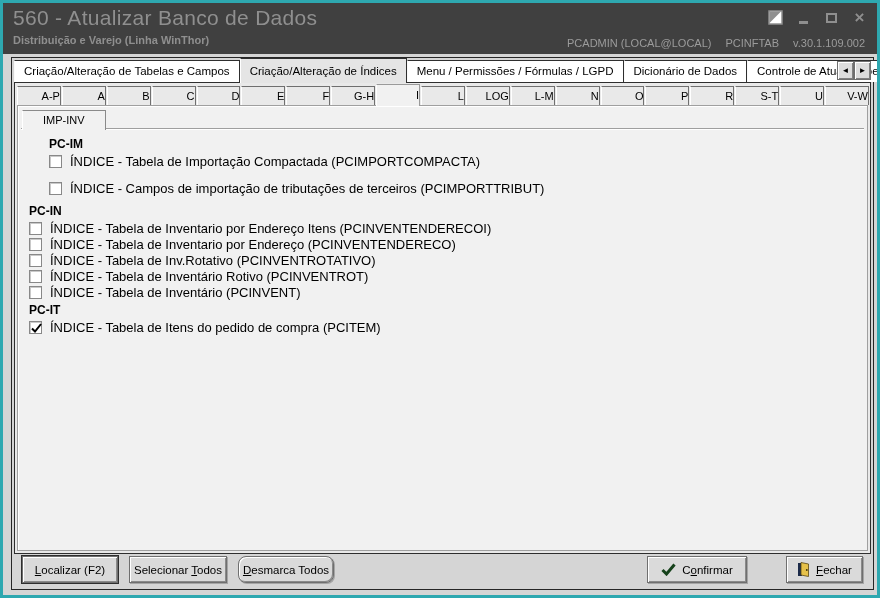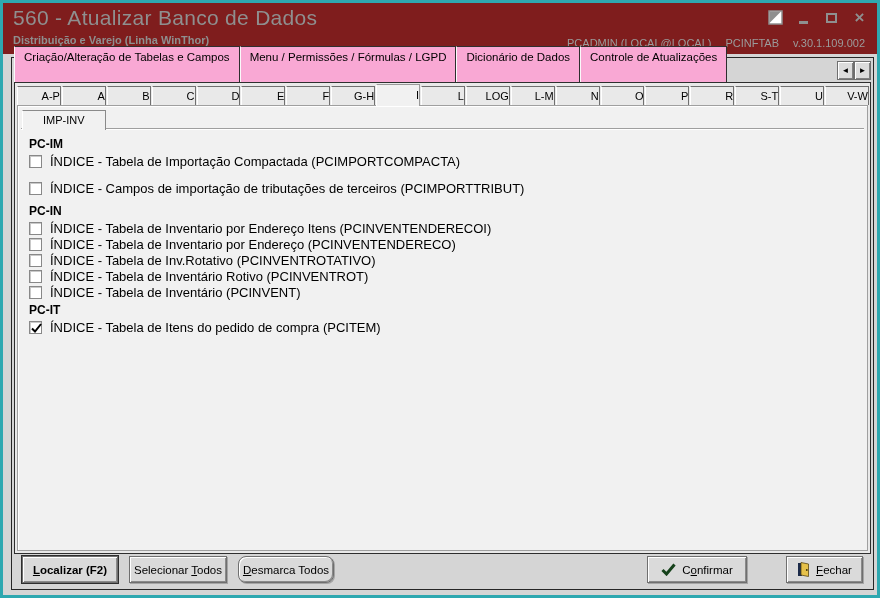--- a/index.html
+++ b/index.html
@@ -5,38 +5,38 @@
   * { box-sizing: border-box; margin: 0; padding: 0; }
   html,body { width: 880px; height: 598px; }
   body {
     font-family: "Liberation Sans", sans-serif;
     background: #d5d5d5;
     border: 3px solid #2ea8b0;
     position: relative;
     overflow: hidden;
   }
   
-  .titlebar { position: absolute; left: 0; top: 0; right: 0; height: 51px; background: #7f1d1d; }
+  .titlebar { position: absolute; left: 0; top: 0; right: 0; height: 51px; background: #404040; }
   .app-title { position: absolute; left: 10px; top: 3px; font-size: 21px; color: #8f8f8f; letter-spacing: .3px; }
   .app-subtitle { position: absolute; left: 10px; top: 31px; font-size: 11px; font-weight: bold; color: #8f8f8f; }
   .status-right { position: absolute; right: 12px; top: 34px; font-size: 11px; color: #9b9b9b; }
   .status-right span { margin-left: 14px; }
   .win-controls { position: absolute; right: 10px; top: 7px; display: flex; gap: 13px; align-items: center; }
   .win-btn { width: 15px; height: 15px; display: flex; align-items: center; justify-content: center; color: #8f8f8f; font-size: 15px; line-height: 1; cursor: default; }
   .win-btn svg { display: block; }
   .minimize-bar { width: 9px; height: 3px; background: #8f8f8f; margin-top: 9px; }
   .maximize-box { width: 11px; height: 10px; border: 2px solid #8f8f8f; }
   .close-x { font-size: 17px; font-weight: bold; }
 
   
   .main-panel { position: absolute; left: 8px; top: 54px; width: 863px; height: 533px; background: #d5d5d5; border: 1px solid #262626; }
 
   
   .tabrow1 { position: absolute; left: 0; top: 0; right: 0; height: 24px; display: flex; align-items: flex-end; padding-left: 2px; }
-  .tab1 { height: 36px; line-height: 20px; padding: 0 9px; font-size: 11.5px; color: #000; background: #f9a8d4;
+  .tab1 { height: 22px; line-height: 20px; padding: 0 9px; font-size: 11.5px; color: #000; background: #ffffff;
           border: 1px solid #2e2e2e; border-bottom: none; border-left-color: #fafafa; white-space: nowrap; position: relative; cursor: default; }
   .tab1.active { height: 25px; line-height: 24px; background: #e5e5e5; margin-bottom: -1px; z-index: 3; border-left-color: #ffffff; }
   .tab-scrollers { position: absolute; right: 2px; top: 3px; display: flex; z-index: 4; }
   .scroller { width: 17px; height: 19px; background: #dcdcdc; border: 1px solid #6f6f6f;
               box-shadow: inset 1px 1px 0 #ffffff, inset -1px -1px 0 #808080; font-size: 8px; color: #000;
               display: flex; align-items: center; justify-content: center; cursor: default; }
 
   
   .page1 { position: absolute; left: 2px; right: 2px; top: 24px; height: 472px; background: #e9e9e9; border: 1px solid #2e2e2e; z-index: 2; }
 
@@ -54,32 +54,32 @@
   .tabrow3 { position: absolute; left: 4px; top: 3px; height: 20px; display: flex; align-items: flex-end; z-index: 3; }
   .tab3 { height: 20px; line-height: 19px; padding: 0 20px; font-size: 11px; color: #000; background: #f1f1f1;
           border: 1px solid #8a8a8a; border-bottom: none; border-left-color: #ffffff; margin-bottom: -1px; cursor: default; }
   .page3 { position: absolute; left: 3px; right: 3px; top: 22px; bottom: 3px; background: #f1f1f1;
            border-top: 1px solid #9f9f9f; box-shadow: inset 0 1px 0 #ffffff; z-index: 2; padding: 5px 0 0 8px; }
 
   
   .group-header { font-size: 12px; font-weight: bold; color: #000; margin: 3px 0 3px 0; }
   .check-row { display: flex; align-items: center; height: 15px; margin-bottom: 1px; cursor: default; }
   .group.wide .check-row { margin-bottom: 12px; }
-  .group.wide { margin-bottom: -4px; }
+  .group.wide { margin-bottom: -4px; margin-left: 20px; }
   .checkbox { width: 13px; height: 13px; background: #ffffff; border: 1px solid #888888;
               box-shadow: inset 1px 1px 0 #c9c9c9; margin-right: 8px; flex: none; position: relative; }
   .checkbox svg { position: absolute; left: 1px; top: 1px; }
   .check-label { font-size: 13px; color: #000; white-space: nowrap; }
 
   
   .footer { position: absolute; left: 0; right: 0; bottom: 0; height: 38px; background: #d5d5d5; }
   .btn { height: 27px; background: #dadada; border: 1px solid #6f6f6f; color: #000; font-size: 11.5px;
          font-family: "Liberation Sans", sans-serif; display: inline-flex; align-items: center; justify-content: center;
          box-shadow: inset 1px 1px 0 #ffffff, inset -1px -1px 0 #8a8a8a, 1px 1px 0 #a5a5a5; cursor: default; gap: 6px; }
-  .btn.default { box-shadow: inset 1px 1px 0 #ffffff, inset -1px -1px 0 #8a8a8a, 0 0 0 1px #2e2e2e, 1px 1px 0 #2e2e2e; font-weight: bold; }
+  .btn.default { box-shadow: inset 1px 1px 0 #ffffff, inset -1px -1px 0 #8a8a8a, 0 0 0 1px #2e2e2e, 1px 1px 0 #2e2e2e; }
   .footer-left { position: absolute; left: 10px; top: 5px; display: flex; gap: 11px; }
   .footer-right { position: absolute; right: 10px; top: 5px; display: flex; gap: 11px; }
   .btn u { text-decoration: underline; }
   .btn svg { flex: none; }
 </style>
 </head>
 <body>
 
 <div class="titlebar">
   <div class="app-title">560 - Atualizar Banco de Dados</div>
@@ -99,20 +99,21 @@
         <div class="maximize-box"></div>
       </div>
     <div class="win-btn close-x">×</div>
   </div>
 </div>
 
 <div class="main-panel">
 
   <div class="tabrow1" id="tabrow1">
       <div class="tab1">Criação/Alteração de Tabelas e Campos</div>
+      <div class="tab1 active">Criação/Alteração de Índices</div>
       <div class="tab1">Menu / Permissões / Fórmulas / LGPD</div>
       <div class="tab1">Dicionário de Dados</div>
       <div class="tab1">Controle de Atualizações</div>
     </div>
   <div class="tab-scrollers">
     <div class="scroller">◄</div>
     <div class="scroller">►</div>
   </div>
 
   <div class="page1">

